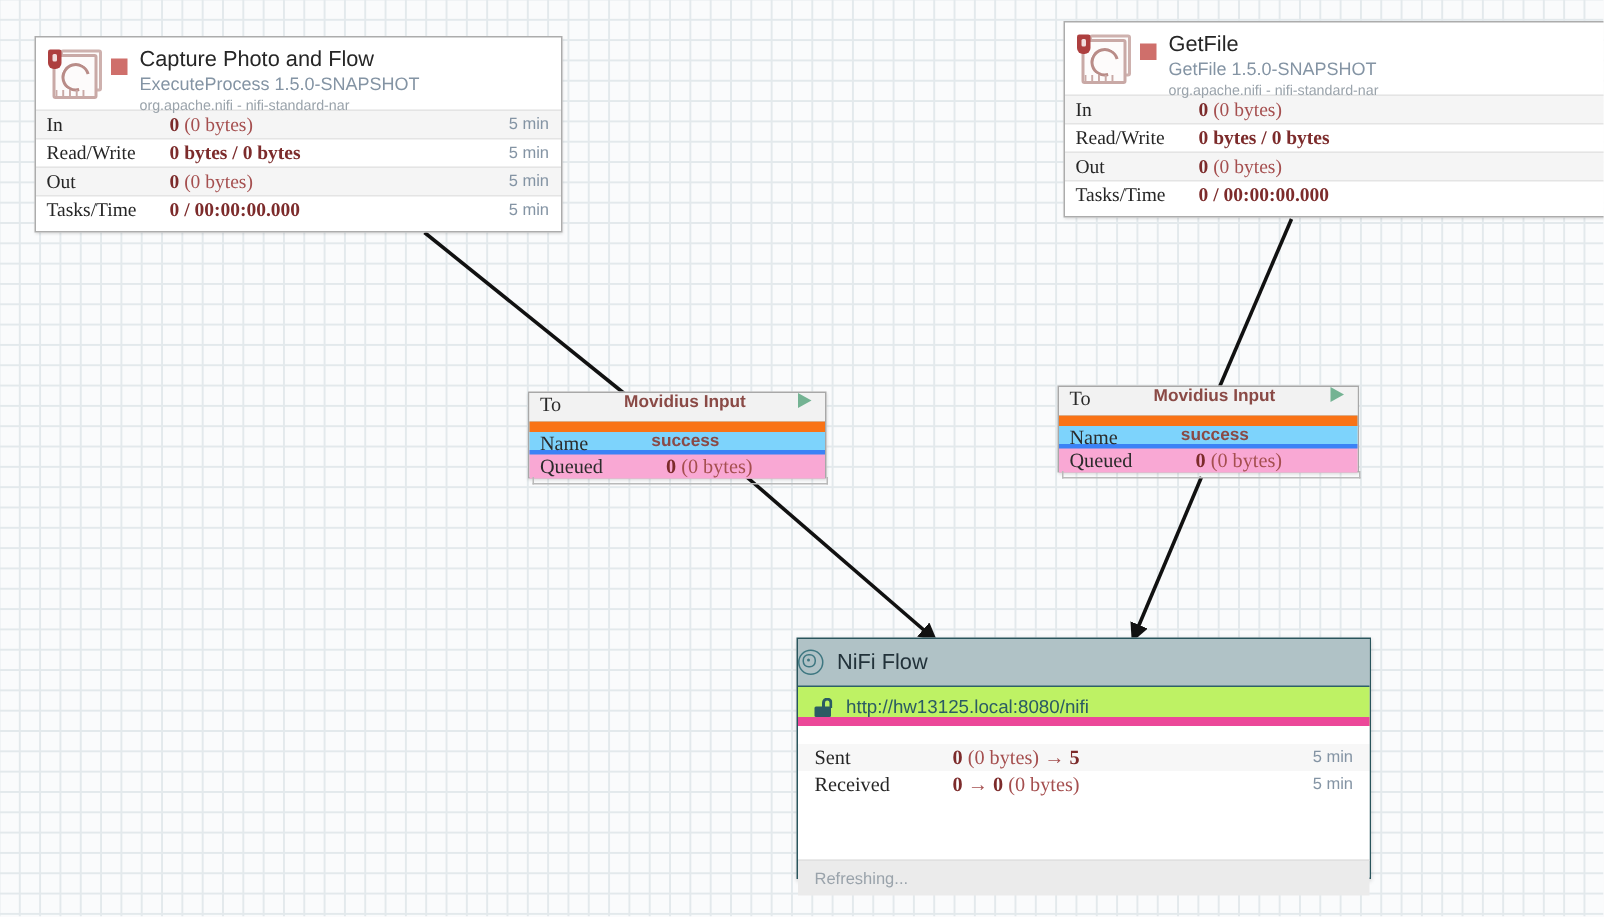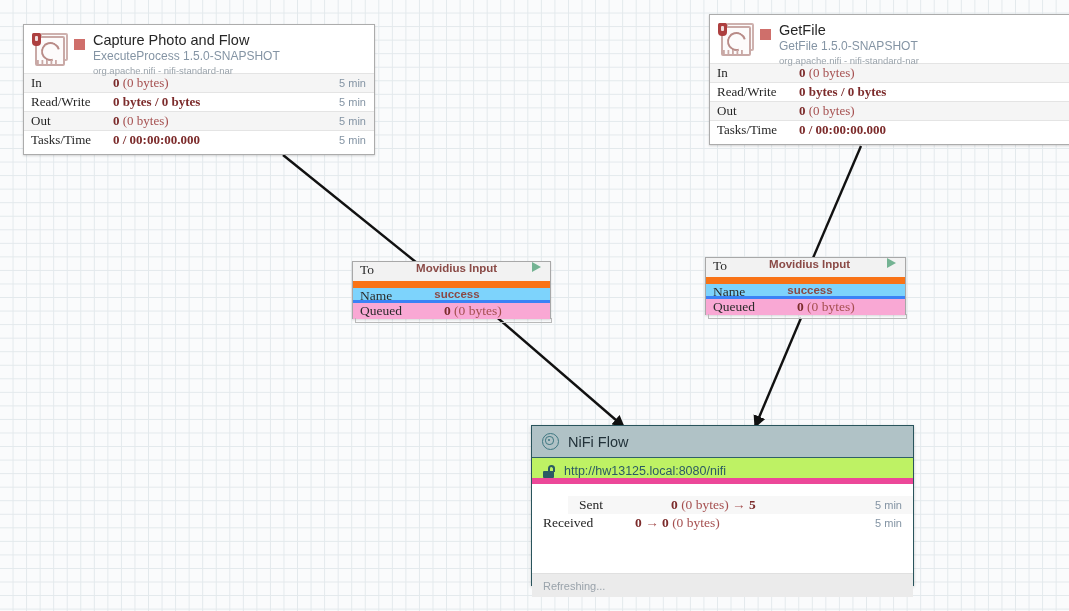--- a/index.html
+++ b/index.html
@@ -244,21 +244,20 @@
     box-sizing: border-box;
     box-shadow: 0 1px 3px rgba(0,0,0,0.2);
   }
   .rpg-head {
     display: flex;
     align-items: center;
     height: 32px;
     background: #b0c2c6;
     border-bottom: 1px solid #2f6068;
     box-sizing: border-box;
-    padding-left: 10px;
   }
   .rpg-target-icon {
     width: 15px; height: 15px;
     flex: 0 0 15px;
     border: 1.6px solid #3e7781;
     border-radius: 50%;
     position: relative;
     margin-right: 9px;
   }
   .rpg-target-icon::before {
@@ -318,21 +317,21 @@
   }
   .rpg-spacer { height: 12px; background: #ffffff; }
   .rpg-stat {
     display: flex;
     align-items: center;
     height: 18px;
     font-family: "Liberation Serif", serif;
     font-size: 13.5px;
     box-sizing: border-box;
   }
-  .rpg-stat.odd  { background: #f7f7f7; margin-left: 36px; }
+  .rpg-stat.odd  { background: #f7f7f7; }
   .rpg-stat.even { background: #ffffff; }
   .rpg-stat .k {
     flex: 0 0 92px;
     color: #262626;
     padding-left: 11px;
     white-space: nowrap;
   }
   .rpg-stat .v {
     flex: 1 1 auto;
     color: #a54f4f;

